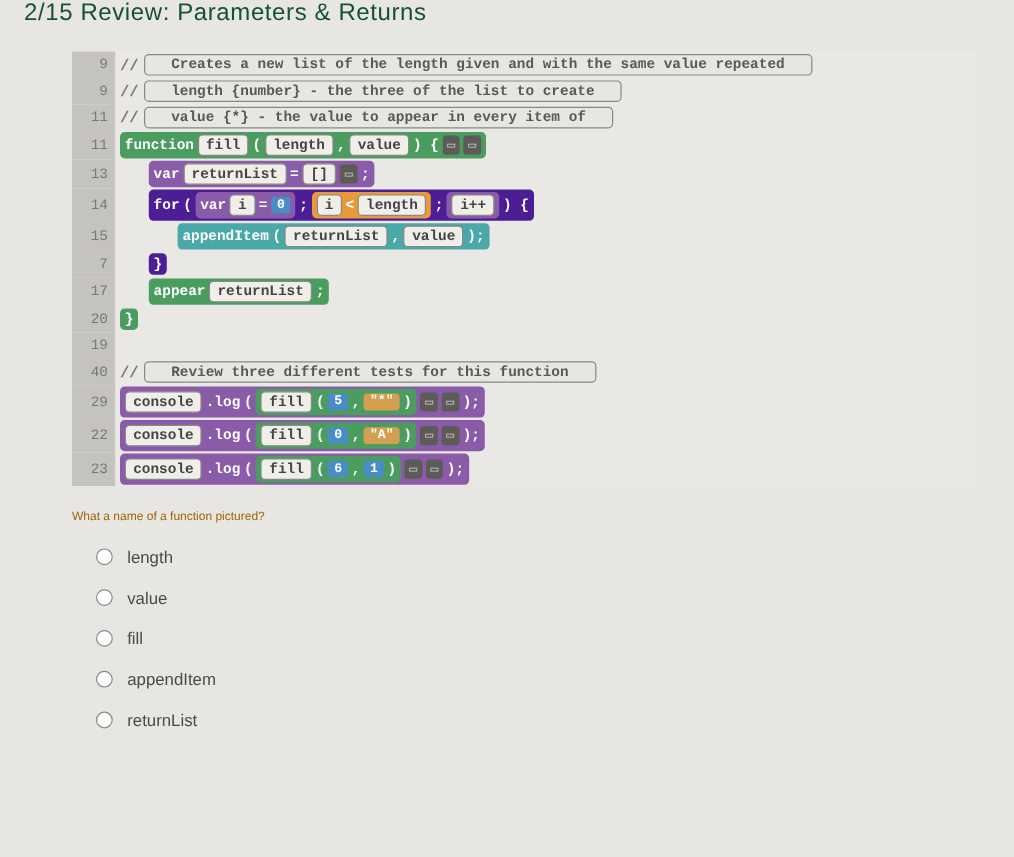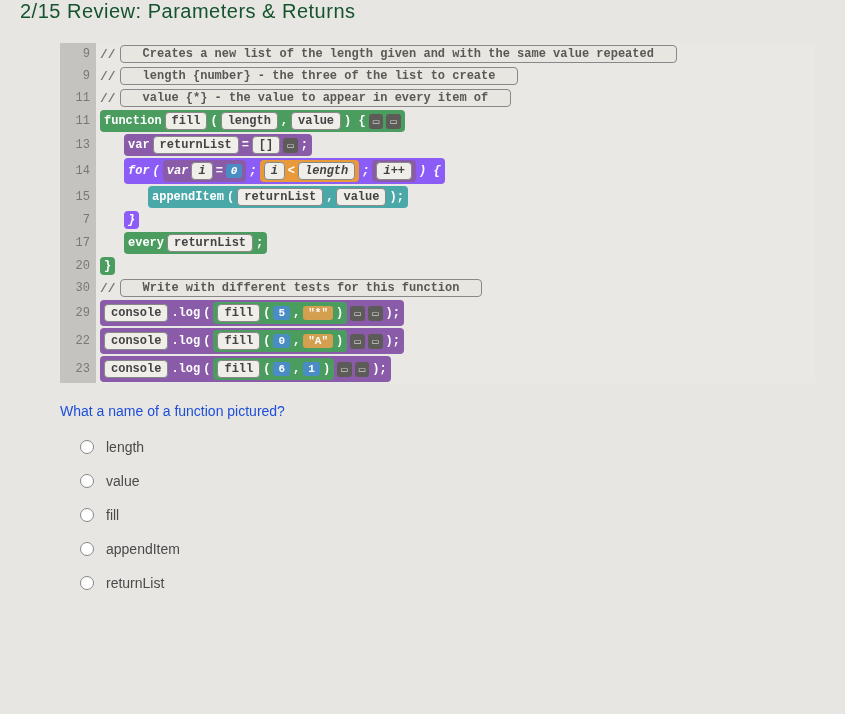--- a/index.html
+++ b/index.html
@@ -94,27 +94,26 @@
     }
     .purple-wrap {
       background: #8a5ba8;
       padding: 2px 4px;
       border-radius: 4px;
       display: inline-flex;
       align-items: center;
       gap: 3px;
     }
     .blue-wrap {
-      background: #8b5cf6;
+      background: #4c1d95;
       padding: 2px 4px;
       border-radius: 4px;
       display: inline-flex;
       align-items: center;
       gap: 3px;
-      font-style: italic;
     }
     .teal-wrap {
       background: #4aa8a8;
       padding: 2px 4px;
       border-radius: 4px;
       display: inline-flex;
       align-items: center;
       gap: 3px;
     }
     .orange-wrap {
@@ -122,22 +121,22 @@
       padding: 2px 4px;
       border-radius: 4px;
       display: inline-flex;
       align-items: center;
       gap: 3px;
     }
     .indent1 { padding-left: 28px; }
     .indent2 { padding-left: 52px; }
     .question {
       margin: 20px 30px 10px 60px;
-      font-size: 14px;
-      color: #1d4ed8;
+      font-size: 10px;
+      color: #a16207;
     }
     .options {
       margin: 20px 30px 0 80px;
     }
     .option {
       display: flex;
       align-items: center;
       margin-bottom: 18px;
       font-size: 14px;
       color: #4a4a4a;
@@ -277,42 +276,46 @@
       <span class="blue-wrap">
           <span class="txt">}</span>
         </span>
     </div>
   </div>
 
   <div class="code-line">
     <div class="gutter">17</div>
     <div class="code-content indent1">
       <span class="func-wrap">
-        <span class="txt">every</span>
+        <span class="txt">appear</span>
         <span class="param-white">returnList</span>
         <span class="txt">;</span>
       </span>
     </div>
   </div>
 
   <div class="code-line">
     <div class="gutter">20</div>
     <div class="code-content">
       <span class="func-wrap">
           <span class="txt">}</span>
         </span>
     </div>
   </div>
 
-
-  <div class="code-line">
-    <div class="gutter">30</div>
+  <div class="code-line">
+    <div class="gutter">19</div>
+    <div class="code-content"></div>
+  </div>
+
+  <div class="code-line">
+    <div class="gutter">40</div>
     <div class="code-content">
       <span class="comment-prefix">//</span>
-      <span class="comment-block">Write with different tests for this function</span>
+      <span class="comment-block">Review three different tests for this function</span>
     </div>
   </div>
 
   <div class="code-line">
     <div class="gutter">29</div>
     <div class="code-content">
       <span class="purple-wrap">
         <span class="param-white">console</span>
         <span class="txt">.log</span>
         <span class="txt">(</span>

